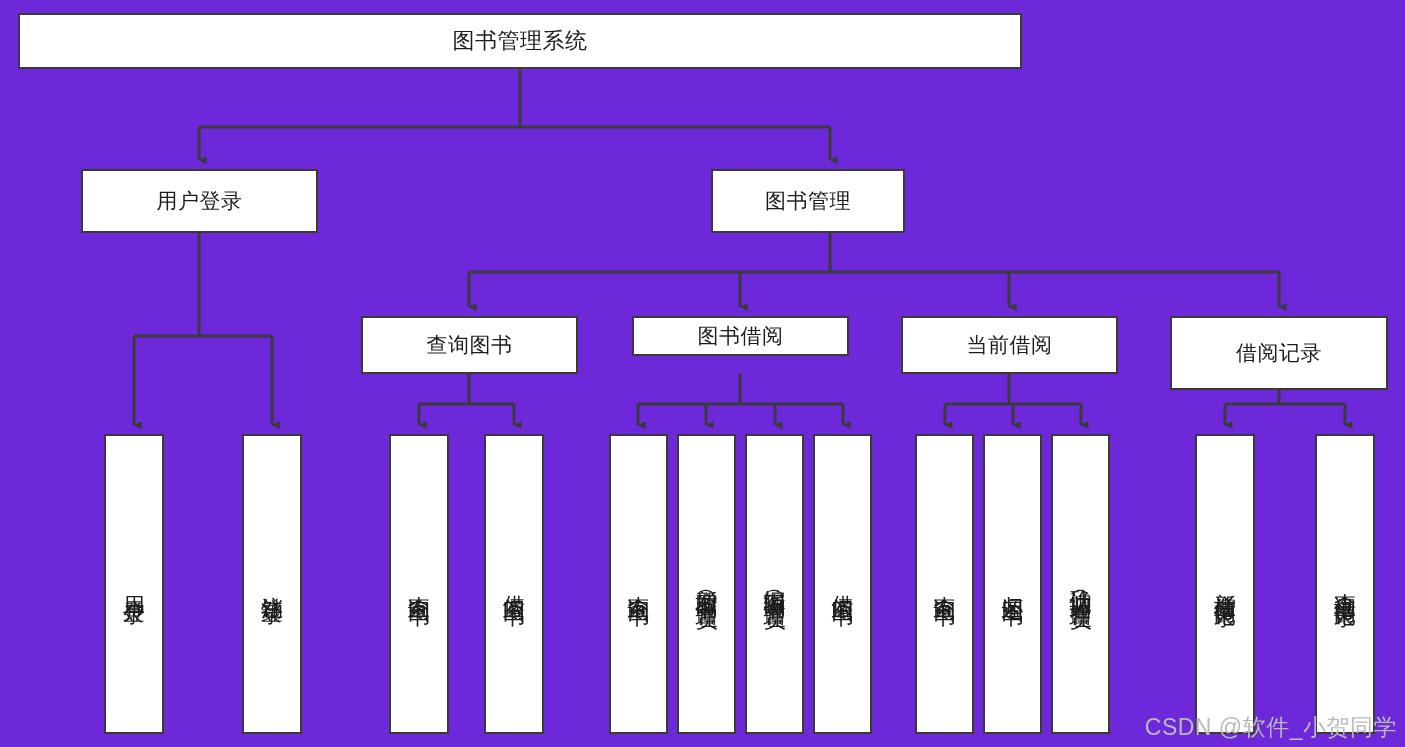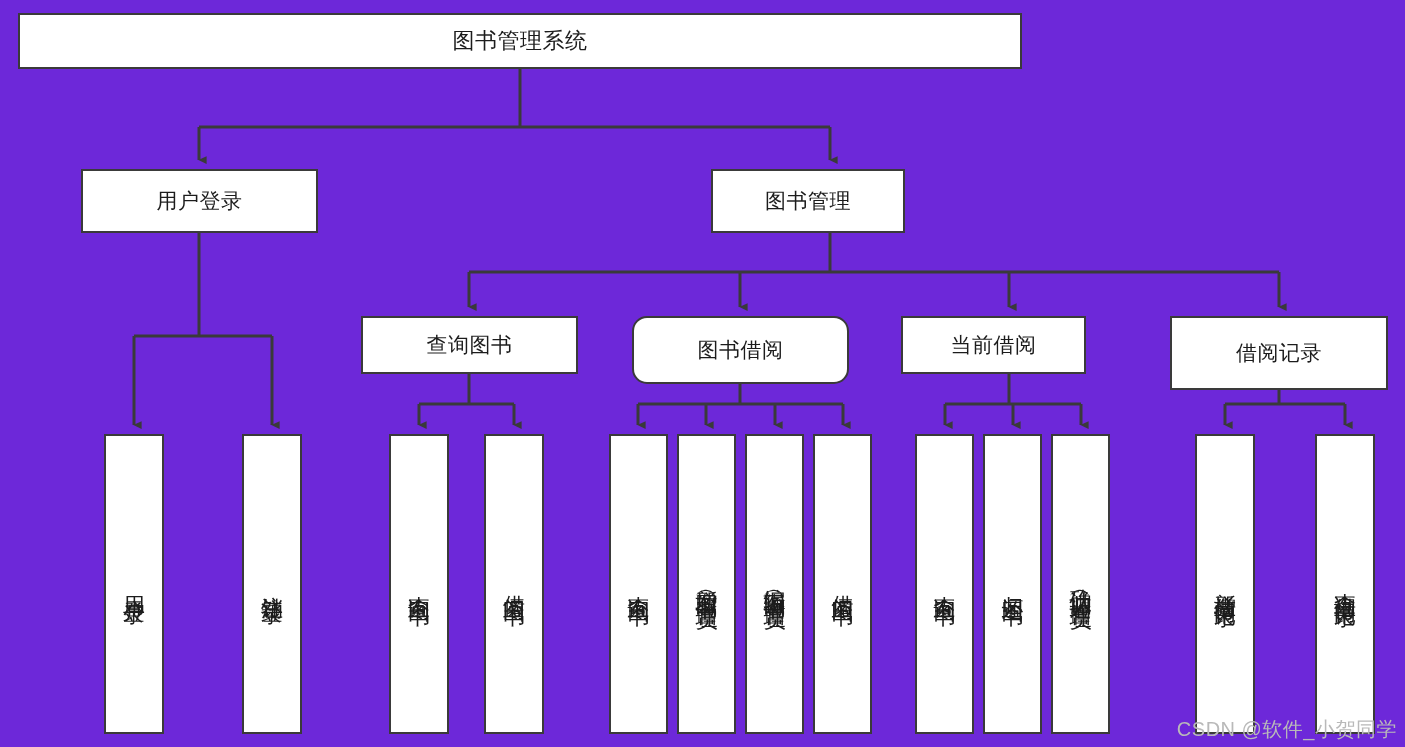--- a/index.html
+++ b/index.html
@@ -59,21 +59,21 @@
     text-orientation: upright;
     font-size: 22px;
     line-height: 1.18;
     letter-spacing: 3px;
     white-space: nowrap;
   }
   .watermark {
     position: absolute;
     right: 8px;
     bottom: 4px;
-    font-size: 20px;
+    font-size: 23px;
     color: #b9b9b9;
     white-space: nowrap;
     letter-spacing: 0.5px;
   }
 </style>
 </head>
 <body>
 
 <div id="canvas">
 
@@ -149,24 +149,24 @@
   <div class="node horizontal" style="left: 81px; top: 169px; width: 237px; height: 64px;">
     <span class="node-label">用户登录</span>
   </div>
   <div class="node horizontal" style="left: 711px; top: 169px; width: 194px; height: 64px;">
     <span class="node-label">图书管理</span>
   </div>
 
   <div class="node horizontal" style="left: 361px; top: 316px; width: 217px; height: 58px;">
     <span class="node-label">查询图书</span>
   </div>
-  <div class="node horizontal" style="left: 632px; top: 316px; width: 217px; height: 68px; border-radius: 15px;">
+  <div class="node horizontal" style="left: 632px; top: 316px; width: 217px; height: 40px;">
     <span class="node-label">图书借阅</span>
   </div>
-  <div class="node horizontal" style="left: 901px; top: 316px; width: 185px; height: 58px;">
+  <div class="node horizontal" style="left: 901px; top: 316px; width: 217px; height: 58px;">
     <span class="node-label">当前借阅</span>
   </div>
   <div class="node horizontal" style="left: 1170px; top: 316px; width: 218px; height: 74px;">
     <span class="node-label">借阅记录</span>
   </div>
 
   <div class="node vertical" style="left: 104px; top: 434px; width: 60px; height: 300px;">
     <span class="node-label">用户登录</span>
   </div>
   <div class="node vertical" style="left: 242px; top: 434px; width: 60px; height: 300px;">

